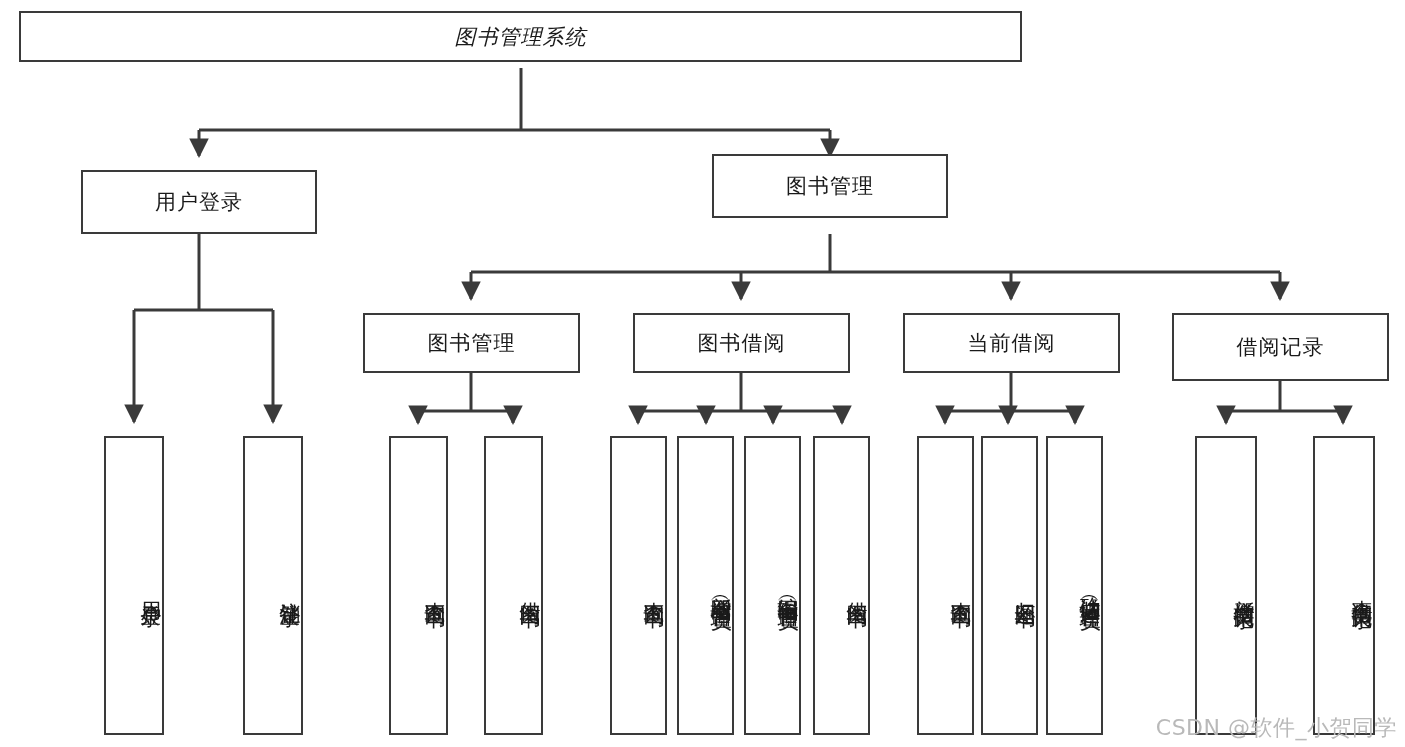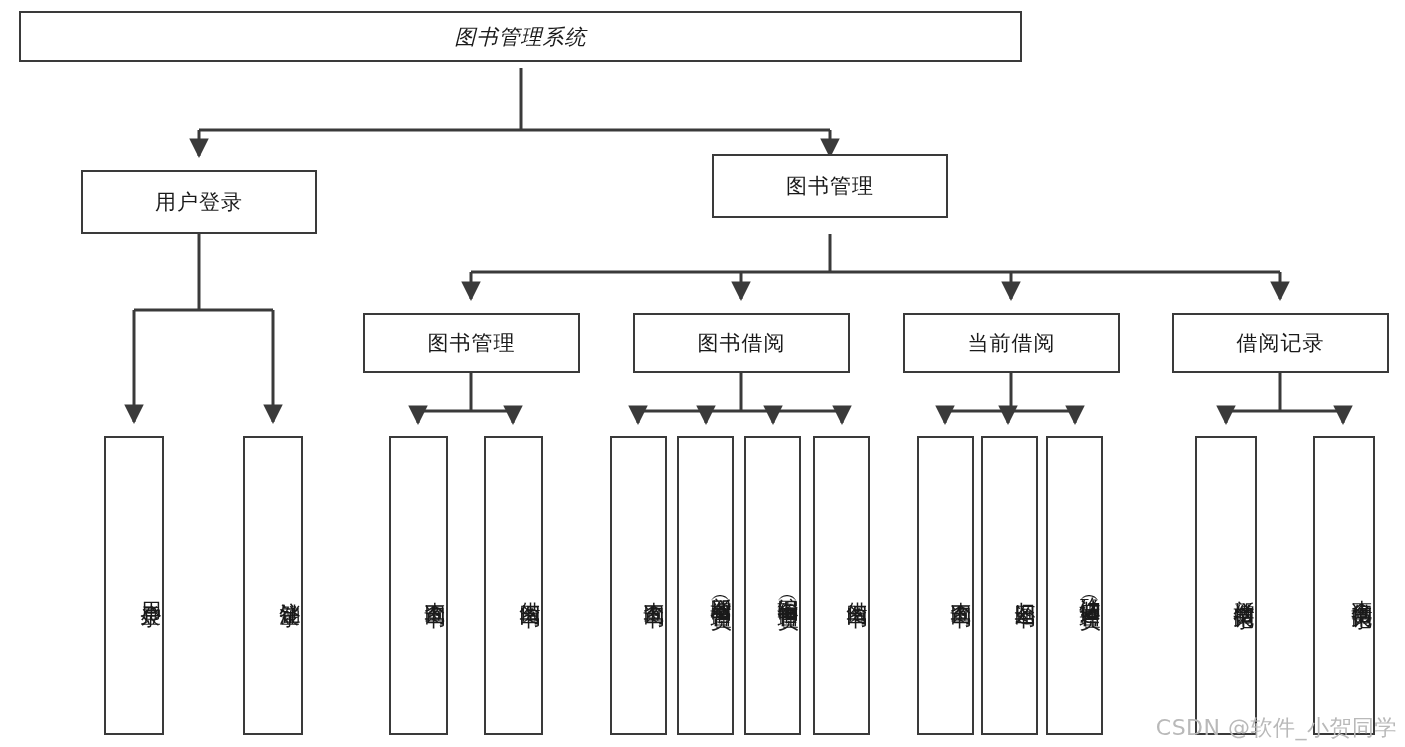--- a/index.html
+++ b/index.html
@@ -131,21 +131,21 @@
 
   <div class="node horiz" style="left:363px; top:313px; width:217px; height:60px;">
     <span class="lbl">图书管理</span>
   </div>
   <div class="node horiz" style="left:633px; top:313px; width:217px; height:60px;">
     <span class="lbl">图书借阅</span>
   </div>
   <div class="node horiz" style="left:903px; top:313px; width:217px; height:60px;">
     <span class="lbl">当前借阅</span>
   </div>
-  <div class="node horiz" style="left:1172px; top:313px; width:217px; height:60px;">
+  <div class="node horiz" style="left:1172px; top:313px; width:217px; height:68px;">
     <span class="lbl">借阅记录</span>
   </div>
 
   <div class="node vert" style="left:104px; top:436px; width:60px; height:299px;">
     <span class="lbl">用户登录</span>
   </div>
   <div class="node vert" style="left:243px; top:436px; width:60px; height:299px;">
     <span class="lbl">注销登录</span>
   </div>
 

